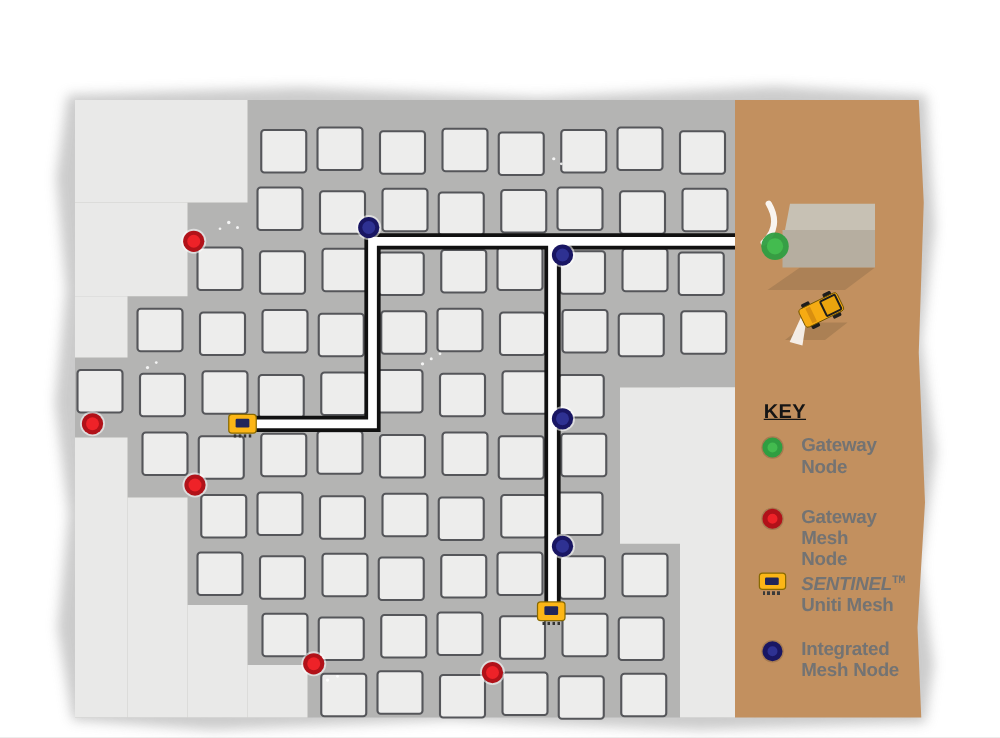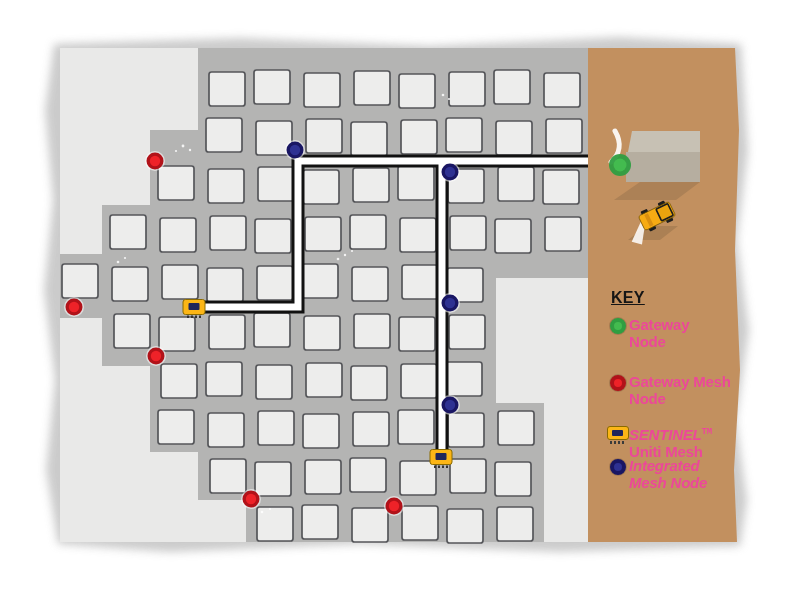--- a/index.html
+++ b/index.html
@@ -1,39 +1,39 @@
 <!DOCTYPE html>
 <html><head>
 <meta charset="utf-8">
 <style>
   html,body{margin:0;padding:0;background:#ffffff;}
   body{width:800px;height:590px;overflow:hidden;position:relative;
        font-family:"Liberation Sans", sans-serif;}
-  .stage{position:absolute;inset:0;}
+  .stage{position:absolute;inset:0;margin-top:32px;}
   svg{position:absolute;left:0;top:0;}
   
   .legend-title{position:absolute;left:611px;top:289px;font-size:16px;font-weight:bold;
     color:#151515;text-decoration:underline;letter-spacing:.3px;}
-  .legend-item{position:absolute;left:606px;width:136px;display:flex;column-gap:0;
-    font-size:15px;font-weight:bold;color:#ec4899;line-height:17px;letter-spacing:-.2px;}
+  .legend-item{position:absolute;left:606px;width:136px;display:flex;column-gap:12px;
+    font-size:15px;font-weight:bold;color:#737373;line-height:17px;letter-spacing:-.2px;}
   .icon-col{flex:0 0 23px;display:flex;flex-direction:column;align-items:center;row-gap:1px;
     padding-top:2px;}
   .sw-circle{width:16px;height:16px;border-radius:50%;border:4px solid #000;
     box-sizing:border-box;box-shadow:0 0 0 1px rgba(80,60,40,.25);}
   .sw-sentinel{width:22px;height:14px;border-radius:3px;border:1px solid #8a6a00;
     box-sizing:border-box;display:flex;align-items:center;justify-content:center;}
   .sw-screen{width:11px;height:6px;border-radius:1px;}
   .sw-pins{width:15px;height:3px;
     background-image:repeating-linear-gradient(90deg,#3a3a3a 0 2px,transparent 2px 4px);}
   .lbl em{}
   .lbl sup{font-size:9px;font-weight:bold;vertical-align:super;font-family:Liberation Mono, monospace;}
   #li-gateway{top:316px;}
   #li-battery{top:373px;}
   #li-sentinel{top:424px;}
-  #li-integrated{top:457px;font-style:italic;}
+  #li-integrated{top:479px;}
 </style>
 </head>
 <body>
 
 <div class="stage">
 
 <svg id="mine-svg" width="800" height="590" viewBox="0 0 800 590">
   <defs>
     <filter id="blr" x="-10%" y="-10%" width="120%" height="120%">
       <feGaussianBlur stdDeviation="4.5"></feGaussianBlur>

